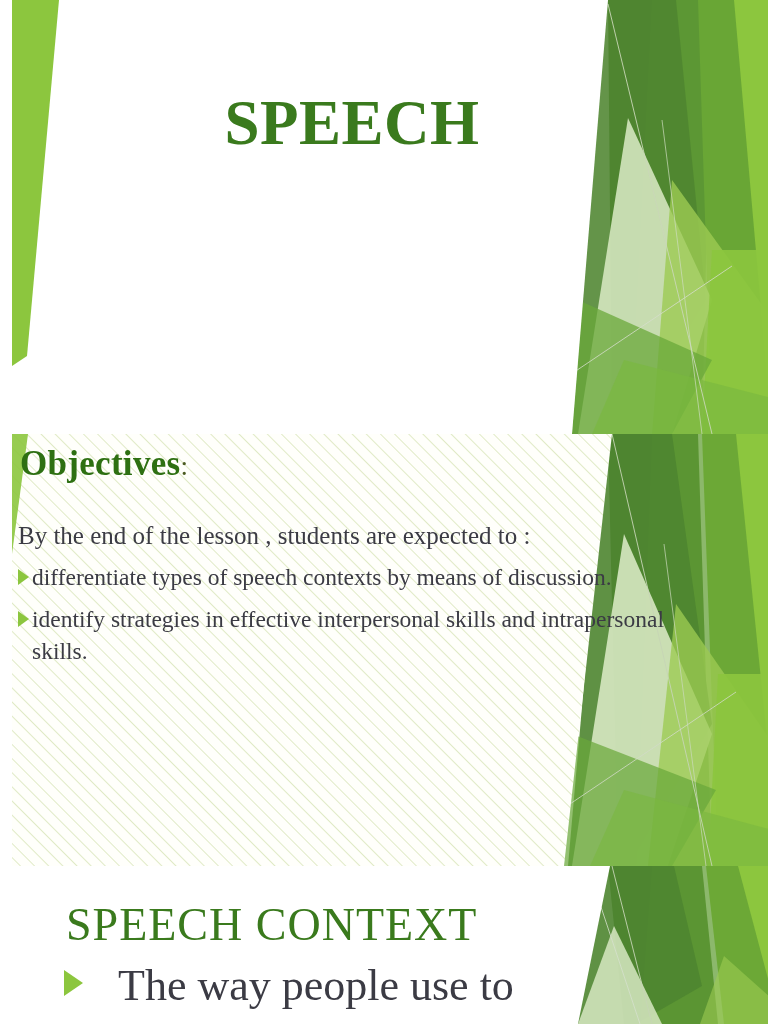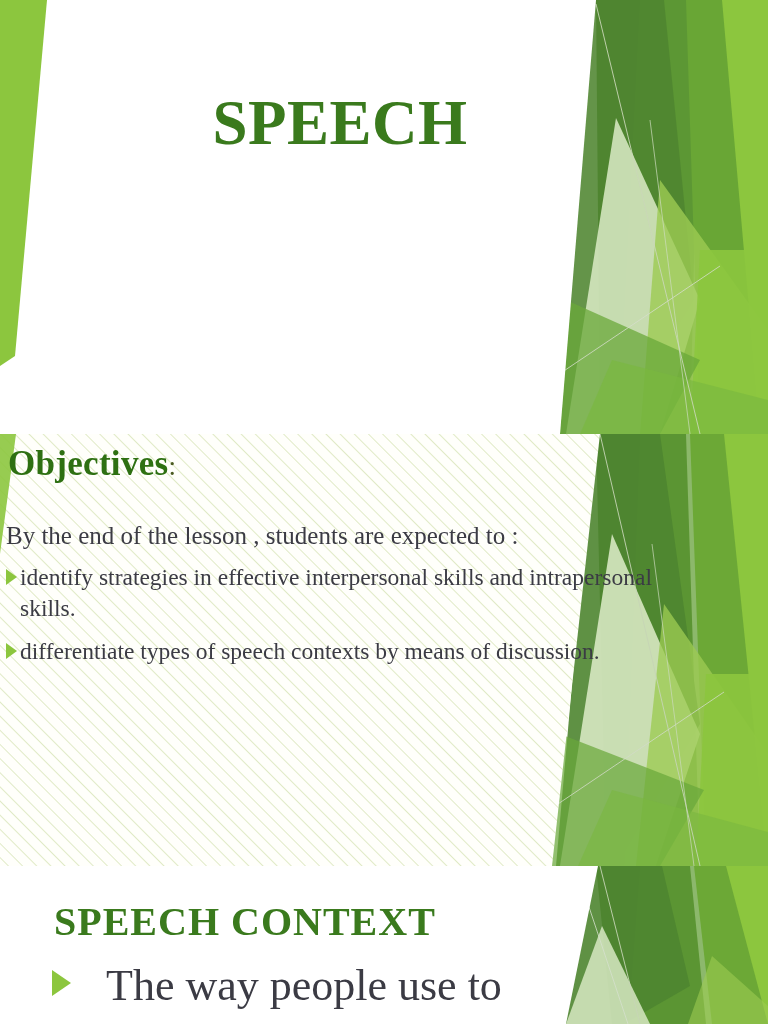--- a/index.html
+++ b/index.html
@@ -11,20 +11,21 @@
     width: 768px;
     height: 1024px;
     overflow: hidden;
     font-family: "Liberation Serif", serif;
   }
   .deck {
     position: relative;
     width: 664px;
     height: 1024px;
     background: #fde047;
+    margin-left: 12px;
   }
 
   
   .slide {
     position: absolute;
     left: 0;
     width: 768px;
     overflow: hidden;
     background: #ffffff;
   }
@@ -118,22 +119,22 @@
     line-height: 1.33;
     color: #3b3b44;
     font-family: "Liberation Serif", serif;
   }
 
   
   .title-3 {
     position: absolute;
     left: 54px;
     top: 898px;
-    font-weight: bold;
-    font-size: 40px;
+    font-weight: normal;
+    font-size: 46px;
     color: #3a7a1d;
     font-family: "Liberation Serif", serif;
     letter-spacing: 1px;
   }
   .s3-list {
     position: absolute;
     left: 52px;
     top: 958px;
     width: 640px;
   }
@@ -245,25 +246,25 @@
 
   <div class="obj-heading">
     <span>Objectives</span><span class="colon">:</span>
   </div>
 
   <div class="obj-intro">By the end of the lesson , students are expected to :</div>
 
   <div class="obj-list">
     <div class="obj-item">
       <span class="tri"></span>
-      <span class="txt">identify strategies in effective interpersonal skills and intrapersonal skills.</span>
+      <span class="txt">differentiate types of speech contexts by means of discussion.</span>
     </div>
     <div class="obj-item">
       <span class="tri"></span>
-      <span class="txt">differentiate types of speech contexts by means of discussion.</span>
+      <span class="txt">identify strategies in effective interpersonal skills and intrapersonal skills.</span>
     </div>
   </div>
 
   <div class="slide" id="slide-3">
 
     <div class="slide-bg">
       <svg viewBox="0 0 768 158" preserveAspectRatio="none" xmlns="http://www.w3.org/2000/svg">
         <rect x="0" y="0" width="768" height="158" fill="#ffffff"></rect>
         <polygon points="596,0 690,0 706,158 612,158" fill="#4a7c2c" opacity="0.96"></polygon>
         <polygon points="694,0 768,0 768,158 712,158" fill="#8cc63e"></polygon>

